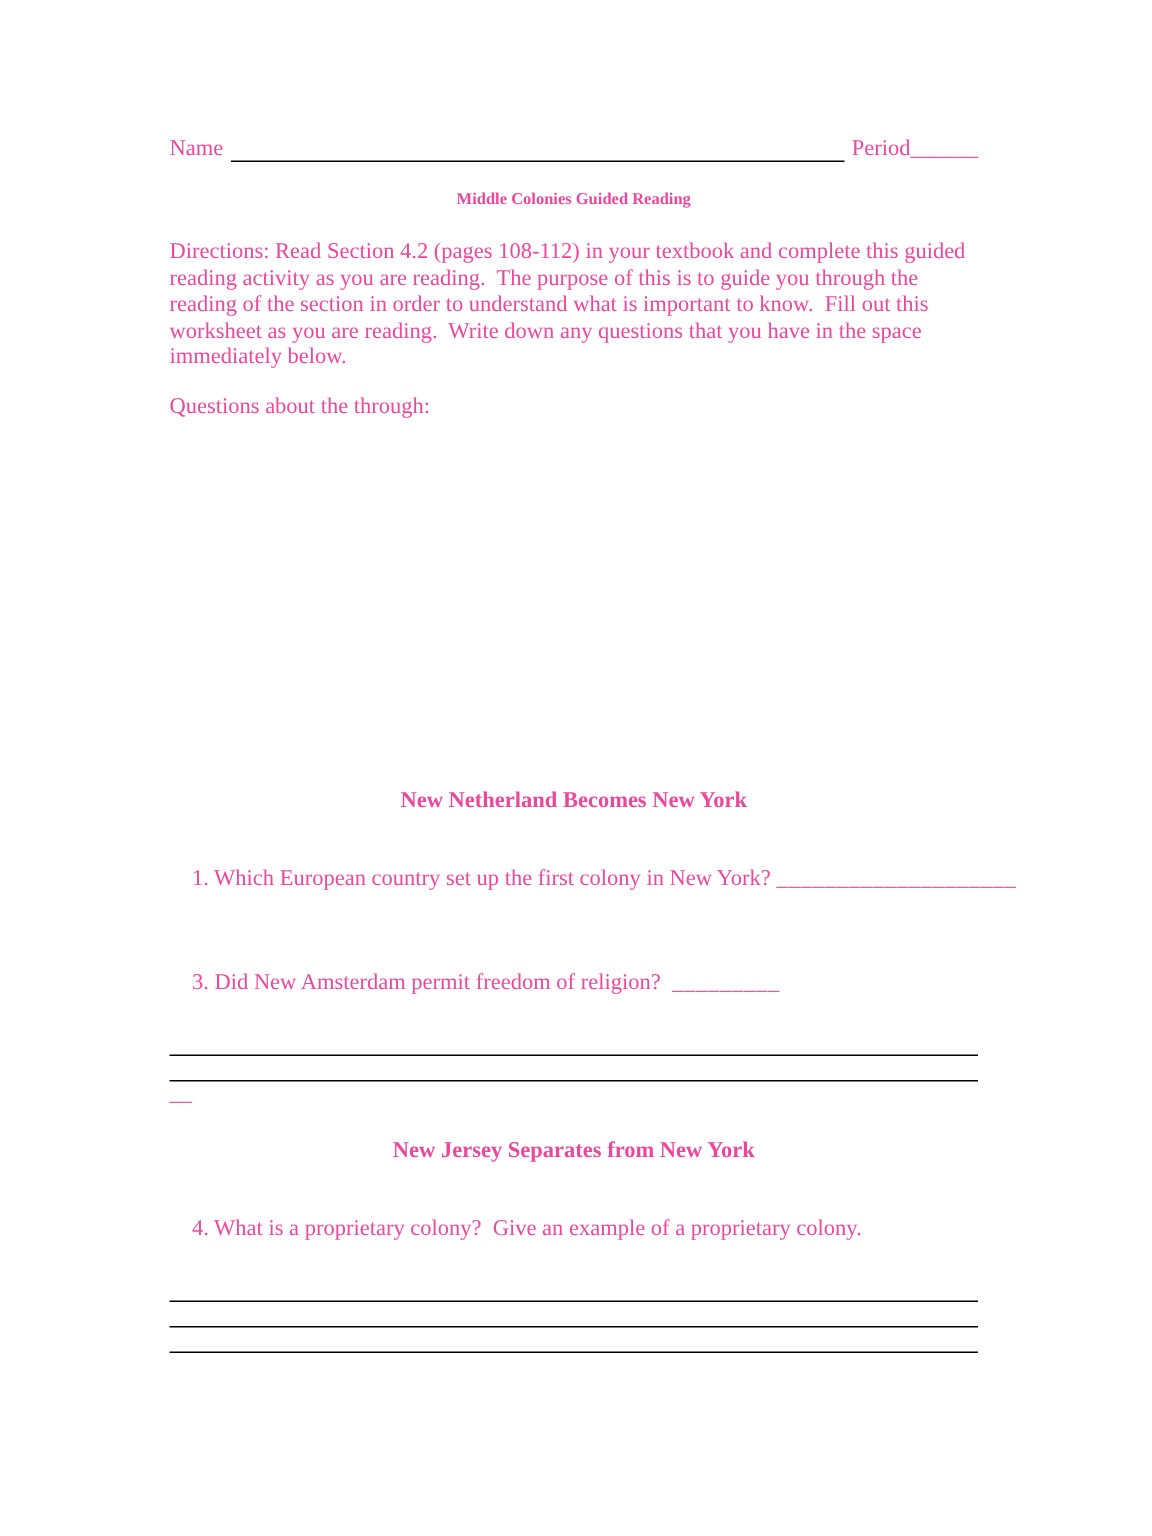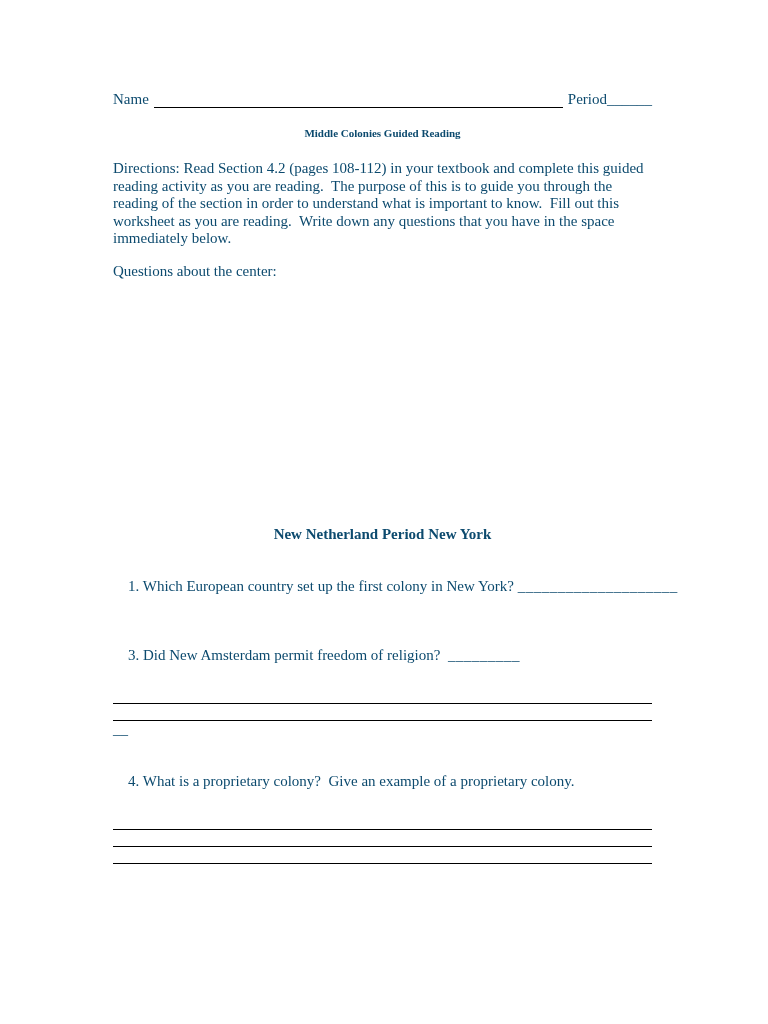--- a/index.html
+++ b/index.html
@@ -11,21 +11,21 @@
   .page {
     position: relative;
     width: 768px;
     height: 1024px;
     margin: 0 auto;
     background: #ffffff;
     box-sizing: border-box;
     padding: 90px 116px 0 113px;
     font-family: "Liberation Serif", serif;
     font-size: 15px;
-    color: #0c4a6e;
+    color: #ec4899;
   }
   .name-row {
     display: flex;
     align-items: flex-end;
     white-space: pre;
     line-height: 18px;
   }
   .grow-line {
     flex: 1 1 auto;
     border-bottom: 1px solid #000;
@@ -89,42 +89,43 @@
     <span>Name</span>
     <span class="grow-line"></span>
     <span>Period</span>
     <span>______</span>
   </div>
 
   <h1 class="doc-title">Middle Colonies Guided Reading</h1>
 
   <p class="directions">Directions: Read Section 4.2 (pages 108-112) in your textbook and complete this guided reading activity as you are reading.  The purpose of this is to guide you through the reading of the section in order to understand what is important to know.  Fill out this worksheet as you are reading.  Write down any questions that you have in the space immediately below.</p>
 
-  <p class="questions-prompt">Questions about the center:</p>
+  <p class="questions-prompt">Questions about the through:</p>
 
   <div class="big-spacer"></div>
 
-  <h2 class="section-heading">New Netherland Period New York</h2>
+  <h2 class="section-heading">New Netherland Becomes New York</h2>
 
   <div class="question">
     <span>1. Which European country set up the first colony in New York? </span><span class="blank">____________________</span>
   </div>
 
 
   <div class="question">
     <span>3. Did New Amsterdam permit freedom of religion?  </span><span class="blank">_________</span>
   </div>
 
 
   <div class="answer-lines">
     <div class="answer-line"></div>
     <div class="answer-line"></div>
     <span class="answer-stub">__</span>
   </div>
 
+  <h2 class="section-heading">New Jersey Separates from New York</h2>
 
   <div class="question">
     <span>4. What is a proprietary colony?  Give an example of a proprietary colony.</span>
   </div>
 
   <div class="answer-lines">
     <div class="answer-line"></div>
     <div class="answer-line"></div>
     <div class="answer-line"></div>
 

